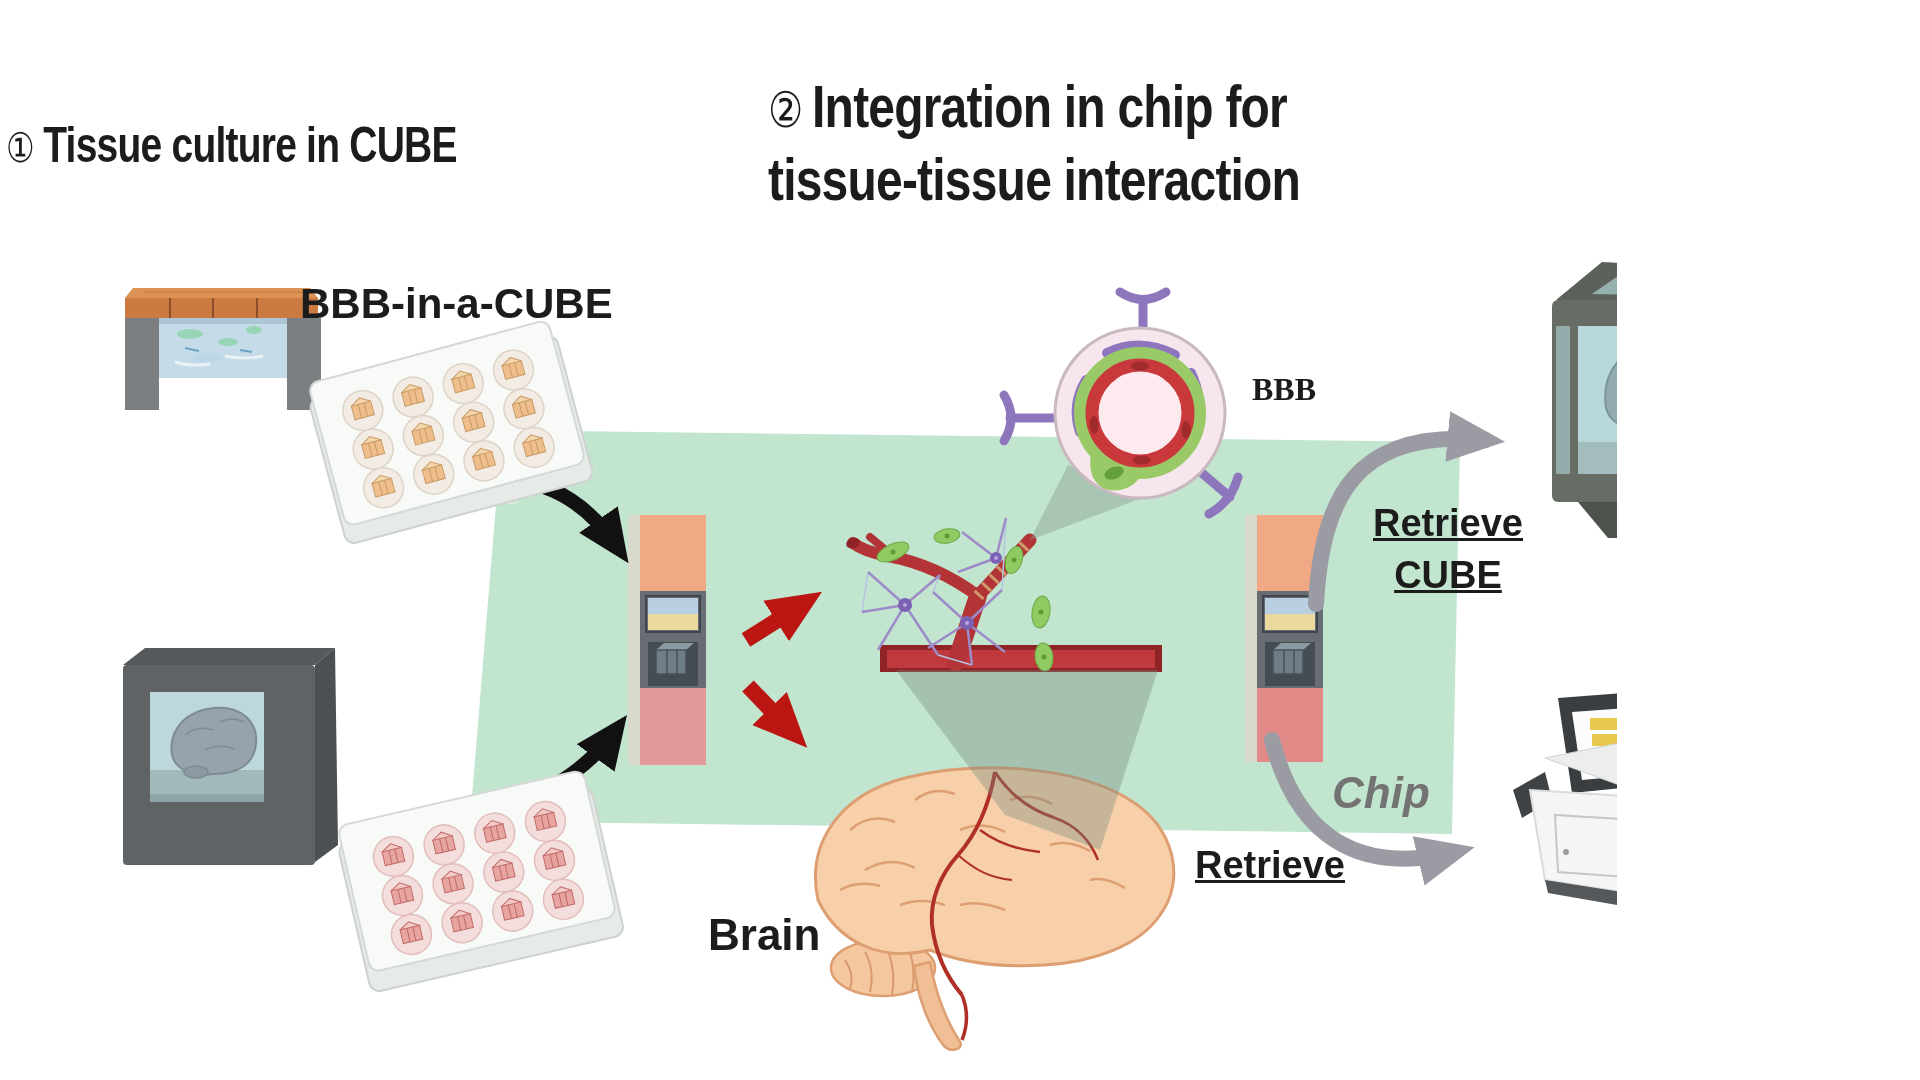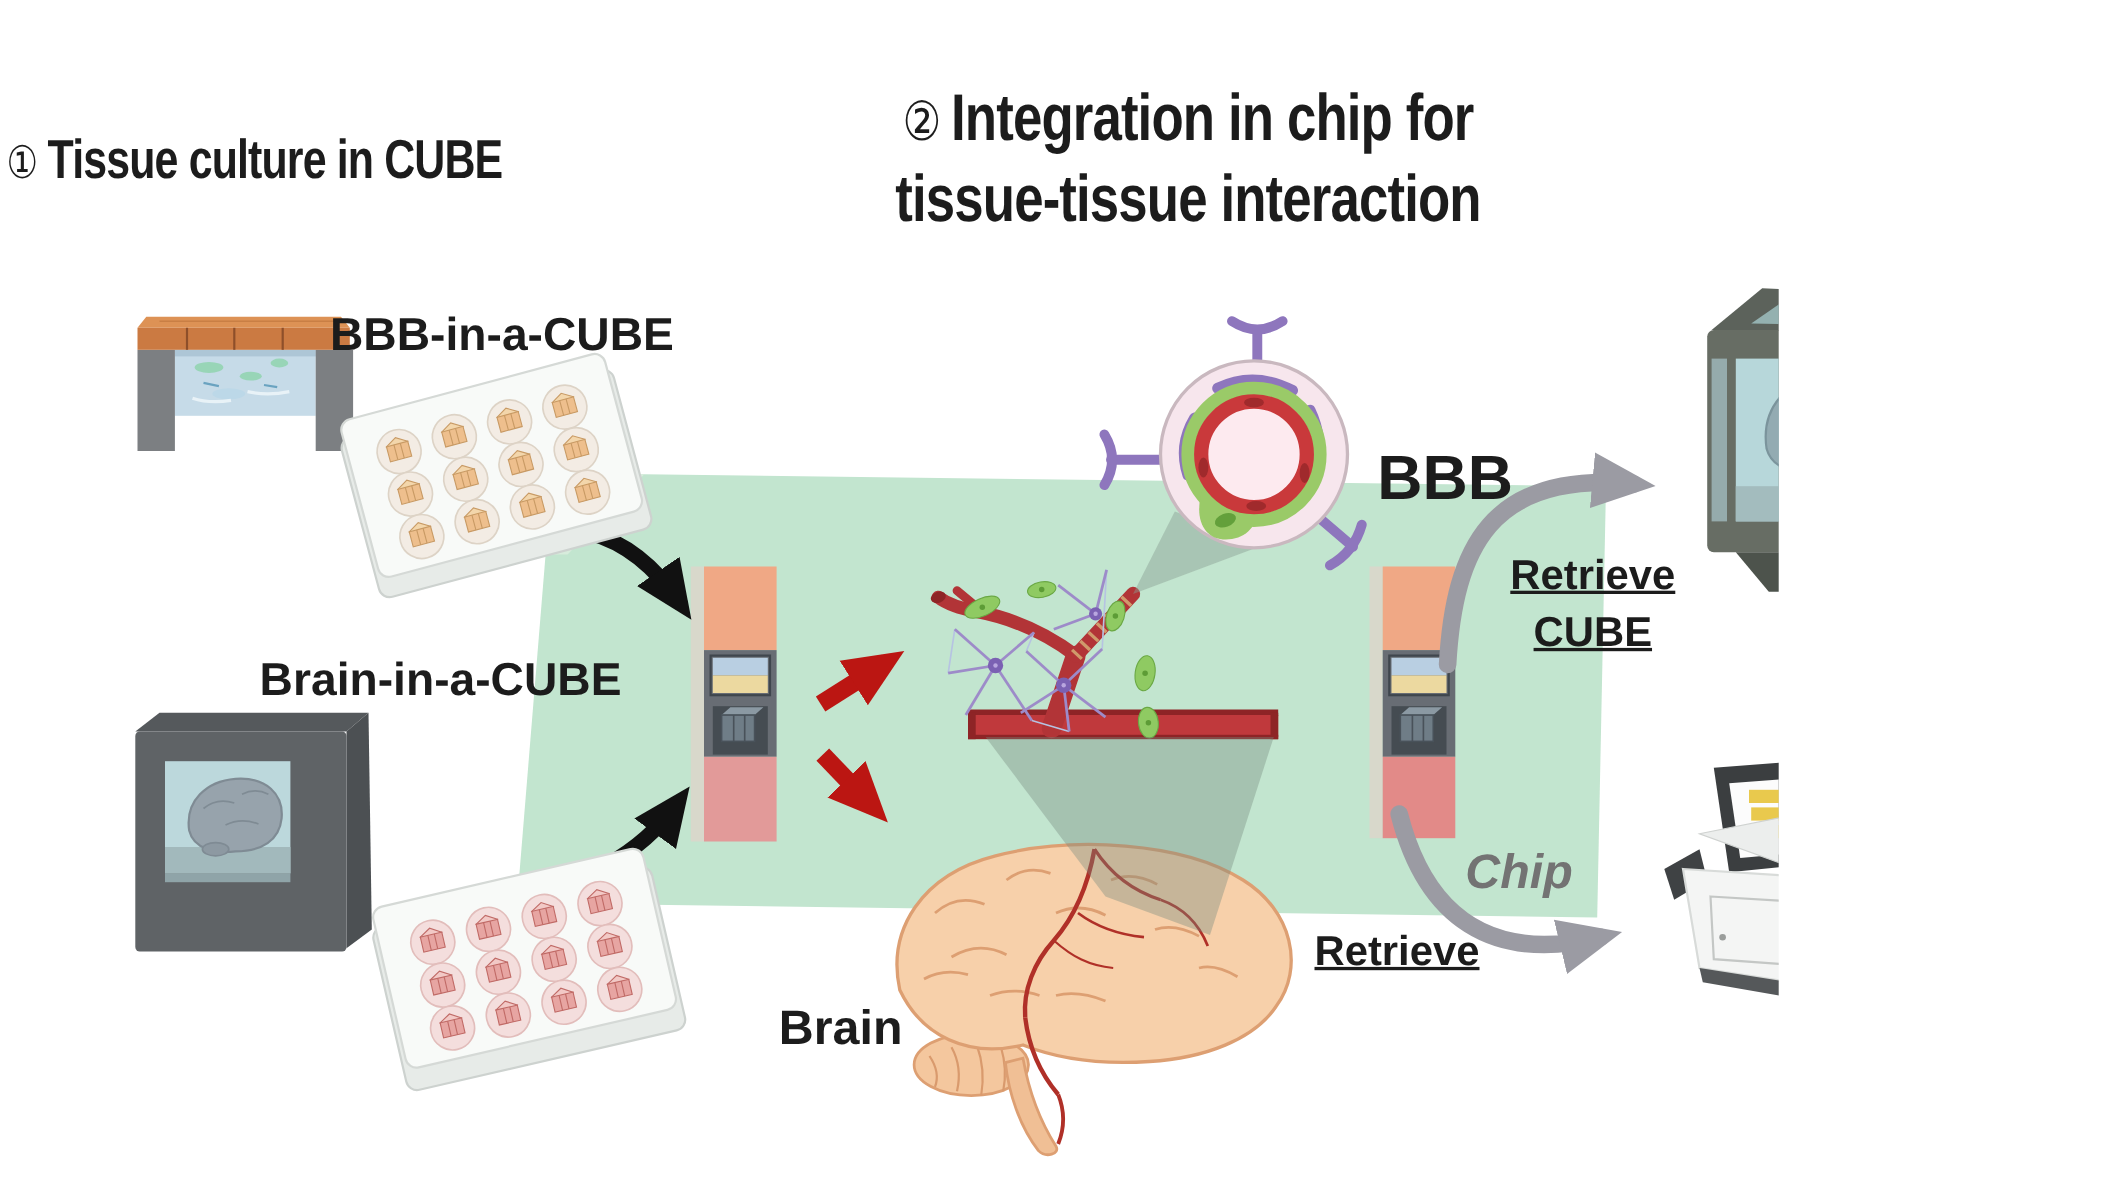--- a/index.html
+++ b/index.html
@@ -4,21 +4,21 @@
 <style>
   html,body{margin:0;padding:0;background:#fff;}
   .stage{position:relative;width:1617px;height:1080px;background:#ffffff;overflow:hidden;
          font-family:"Liberation Sans",sans-serif;color:#1c1c1c;}
   .art{position:absolute;left:0;top:0;width:1920px;height:1080px;}
   .lbl{position:absolute;font-weight:700;white-space:nowrap;color:#1c1c1c;}
   .lbl.center{text-align:center;white-space:nowrap;text-decoration:underline;}
   .lbl.chip{color:#737373;font-style:italic;}
   .head{position:absolute;font-size:50px;font-weight:700;white-space:nowrap;
         transform:scaleX(.78);transform-origin:0 50%;letter-spacing:-1px;}
-  .headc{position:absolute;text-align:center;}
+  .headc{position:absolute;}
   .hline{font-size:60px;font-weight:700;line-height:70px;transform:scaleX(.8);
          transform-origin:50% 50%;letter-spacing:-1px;white-space:nowrap;}
   .num{font-weight:400;font-size:.82em;margin-right:12px;}
 </style>
 </head>
 <body>
 
 <div class="stage">
 
 <svg class="art" viewBox="0 0 1920 1080">
@@ -356,22 +356,21 @@
 
 <div class="headc" style="left:690px;top:72px;width:780px;">
   <div class="hline">
     <span class="num">②</span><span>Integration in chip for</span>
   </div>
   <div class="hline">tissue-tissue interaction</div>
 </div>
 
 
 <div class="lbl" style="left:300px;top:280px;font-size:42px;">BBB-in-a-CUBE</div>
-<div class="lbl" style="left:236px;top:594px;font-size:42px;">Brain-in-a-CUBE</div>
-<div class="lbl" style="left:1252px;top:402px;font-size:57px;">BBB</div>
+<div class="lbl" style="left:1252px;top:371px;font-size:32px;font-family:Liberation Serif, serif;">BBB</div>
 <div class="lbl center" style="left:1358px;top:502px;width:180px;font-size:38px;">Retrieve</div>
 <div class="lbl center" style="left:1358px;top:554px;width:180px;font-size:38px;">CUBE</div>
 <div class="lbl chip" style="left:1332px;top:768px;font-size:44px;">Chip</div>
 <div class="lbl center" style="left:1140px;top:844px;width:260px;font-size:38px;">Retrieve</div>
 <div class="lbl" style="left:1748px;top:558px;font-size:42px;">Imaging</div>
 <div class="lbl" style="left:708px;top:910px;font-size:44px;">Brain</div>
 
 </div>
 
 </body></html>

